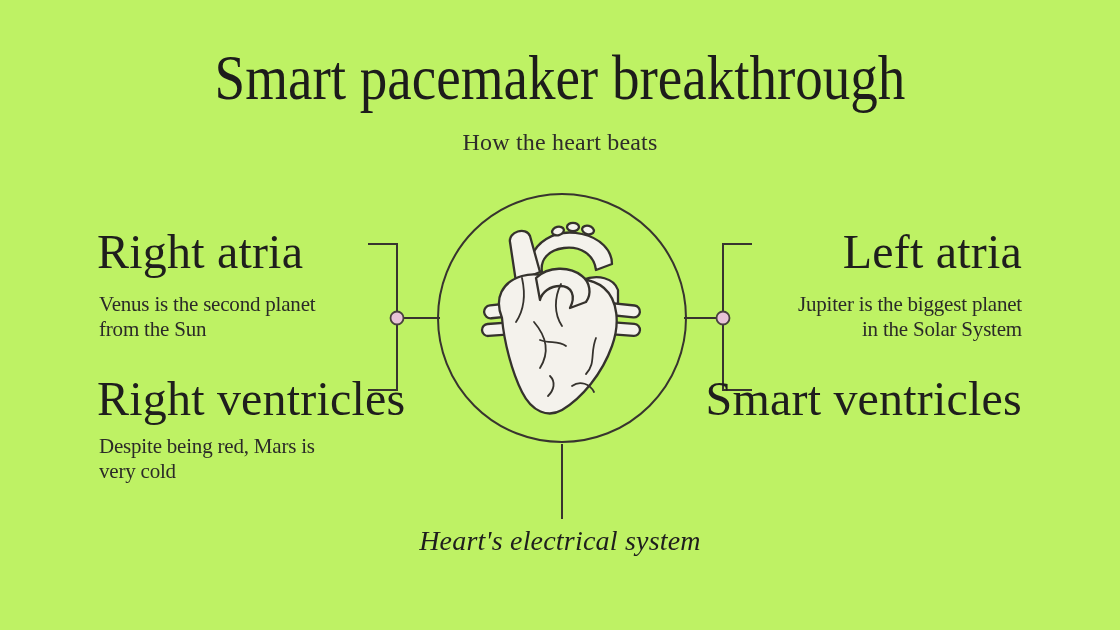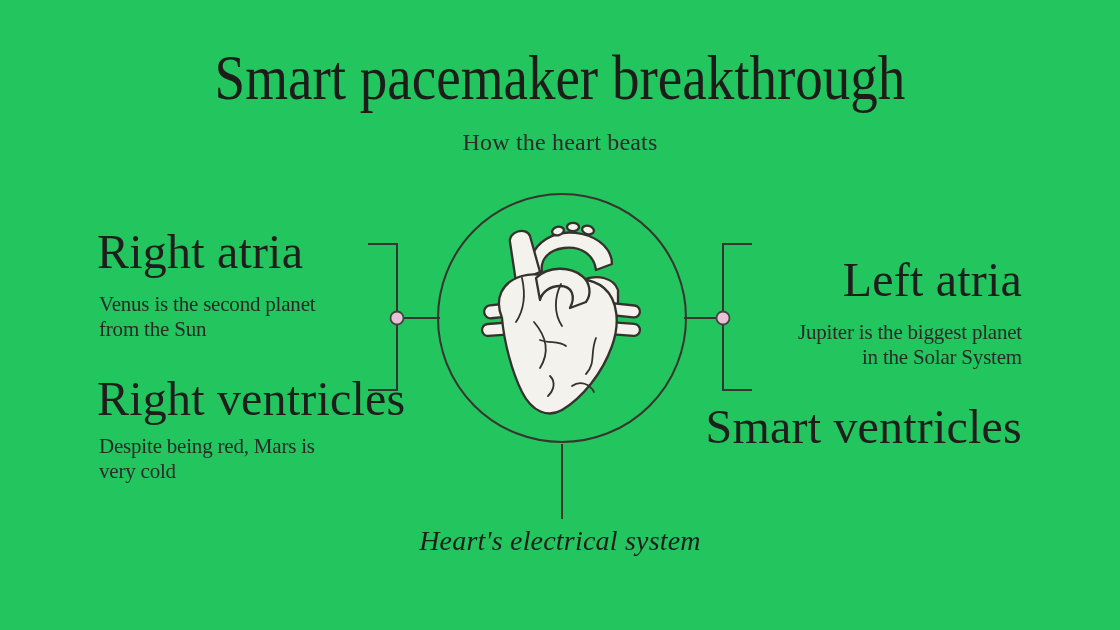--- a/index.html
+++ b/index.html
@@ -1,19 +1,19 @@
 <!DOCTYPE html>
 <html><head>
 <meta charset="utf-8">
 <style>
   html,body{margin:0;padding:0;}
   .canvas{
     position:relative;
     width:1120px;height:630px;
-    background:#22c55e;
+    background:#bef264;
     overflow:hidden;
     font-family:"Liberation Serif", serif;
     color:#222;
   }
   .page-title{
     position:absolute;top:44px;left:0;width:100%;
     text-align:center;
     font-size:64px;font-weight:400;line-height:1.05;
     color:#1d1c1b;
     transform:scaleX(0.86);
@@ -35,21 +35,21 @@
     letter-spacing:0.2px;
   }
   .callout-desc{
     position:absolute;
     font-size:21px;
     line-height:25px;
     color:#2b2a28;
     white-space:pre-line;
     letter-spacing:-0.2px;
   }
-  .align-right{ text-align:right;margin-top:28px; }
+  .align-right{ text-align:right; }
   .h-ra{ left:97px;  top:224px; }
   .d-ra{ left:99px;  top:292px; }
   .h-rv{ left:97px;  top:371px; }
   .d-rv{ left:99px;  top:434px; }
   .h-la{ right:98px; top:224px; }
   .d-la{ right:98px; top:292px; }
   .h-lv{ right:98px; top:371px; }
   .d-lv{ right:98px; top:434px; }
   .footer-heading{
     position:absolute;top:525px;left:0;width:100%;

